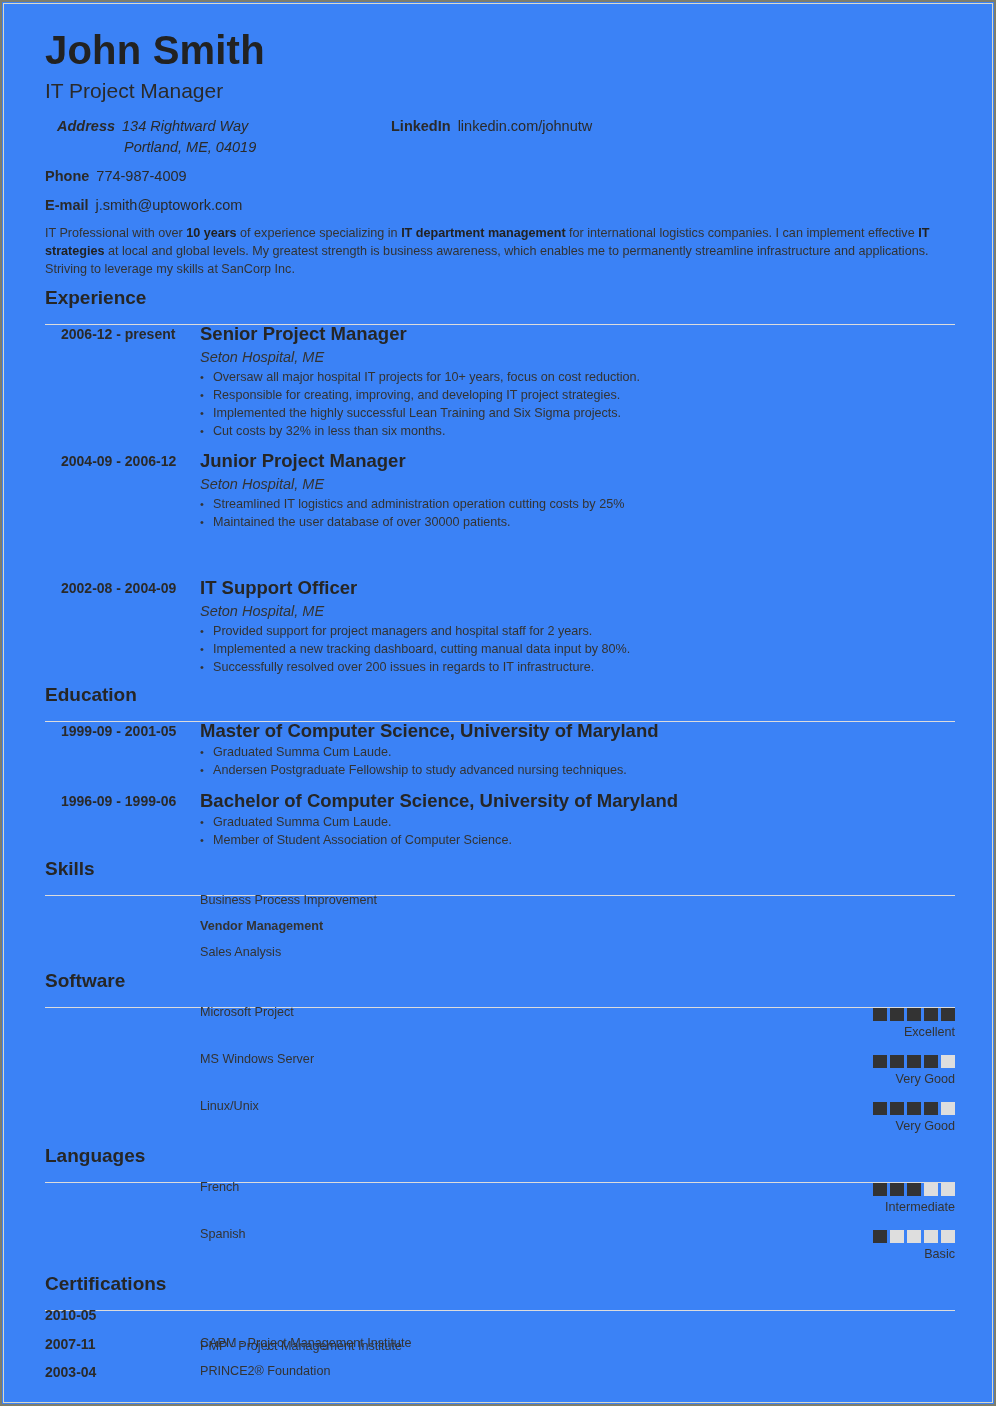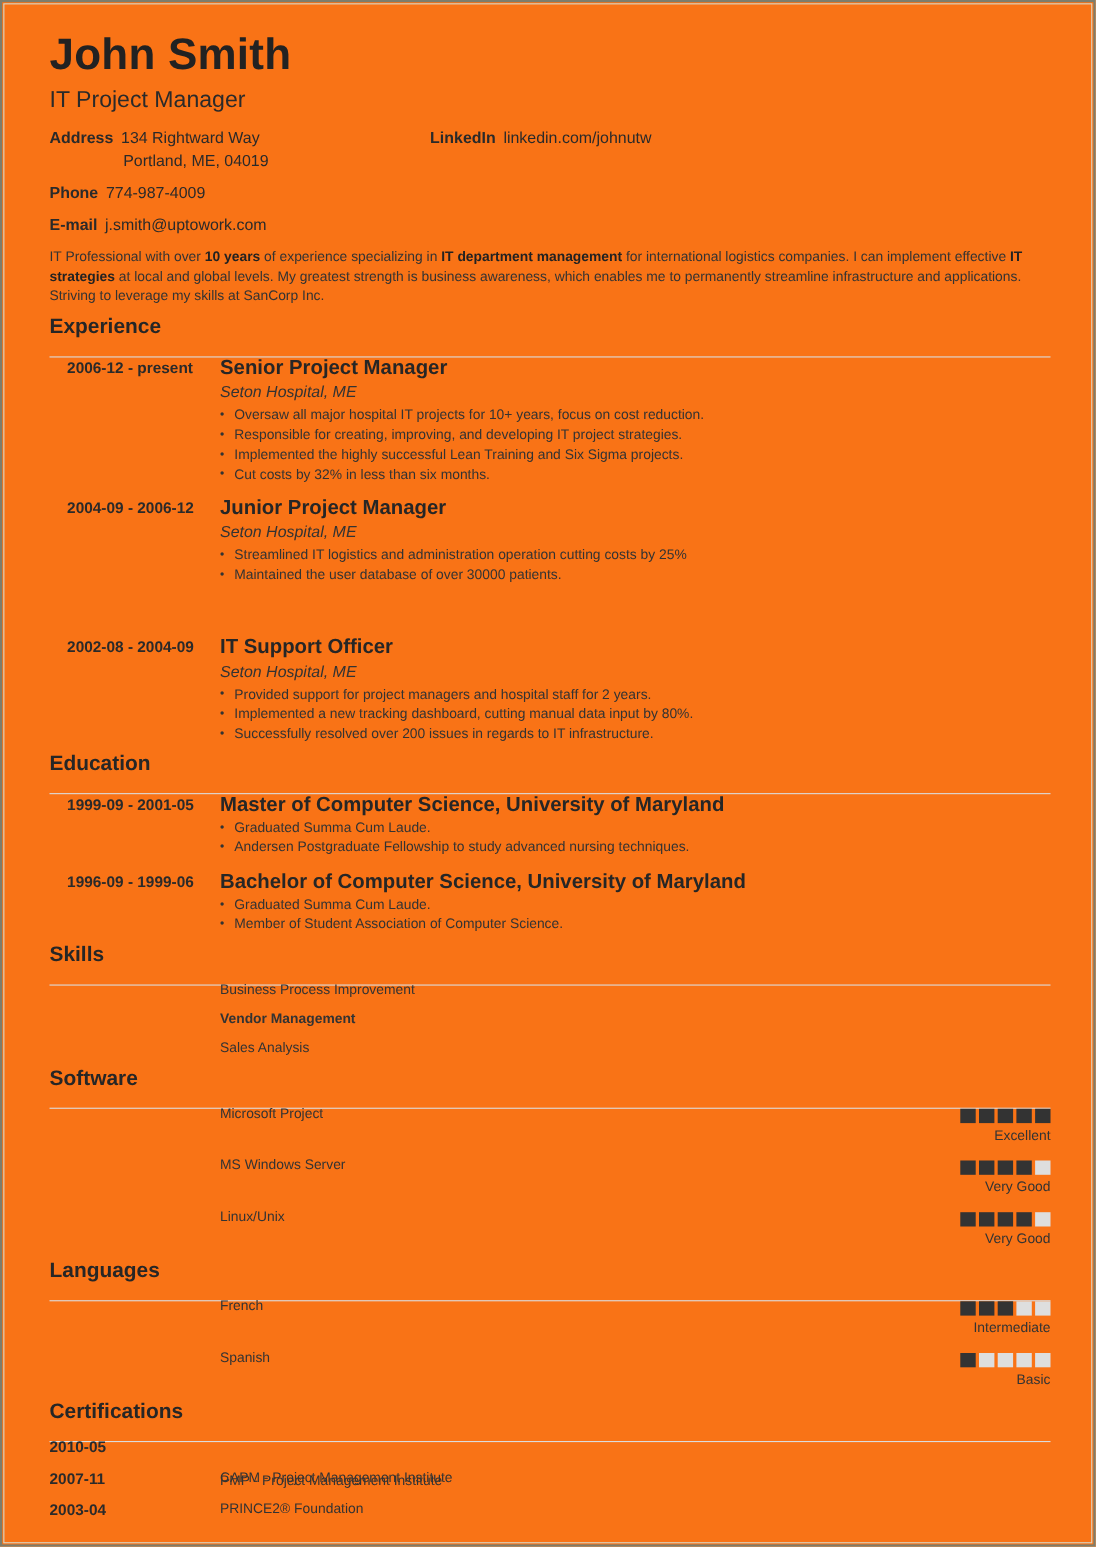--- a/index.html
+++ b/index.html
@@ -9,21 +9,21 @@
       font-family: "Liberation Sans", sans-serif;
       color: #2a2a2a;
     }
     .frame {
       position: absolute; left: 0; top: 0;
       width: 996px; height: 1406px;
       box-sizing: border-box;
       border: 2px solid #7d7d6c;
       outline: 1px solid #d8d8c8;
       outline-offset: -4px;
-      background: #f97316;
+      background: #3b82f6;
     }
     .page {
       position: absolute; left: 43px; top: 0; width: 910px;
     }
     .name {
       position: absolute; left: 0; top: 26px;
       font-size: 40px; font-weight: bold; color: #222; letter-spacing: 0.2px;
       white-space: nowrap;
     }
     .title {
@@ -82,21 +82,21 @@
   </style>
 </head>
 <body>
 
 <div class="frame">
   <div class="page">
 
     <div class="name">John Smith</div>
     <div class="title">IT Project Manager</div>
 
-    <div class="contact" style="left:0; top:116px;">
+    <div class="contact" style="left:12px; top:116px;font-style:italic;">
       <span class="lbl">Address</span><span>134 Rightward Way</span>
       <span class="line2" style="left:67px;">Portland, ME, 04019</span>
     </div>
     <div class="contact" style="left:346px; top:116px;">
       <span class="lbl">LinkedIn</span><span>linkedin.com/johnutw</span>
     </div>
     <div class="contact" style="left:0; top:166px;">
       <span class="lbl">Phone</span><span>774-987-4009</span>
     </div>
     <div class="contact" style="left:0; top:195px;">

